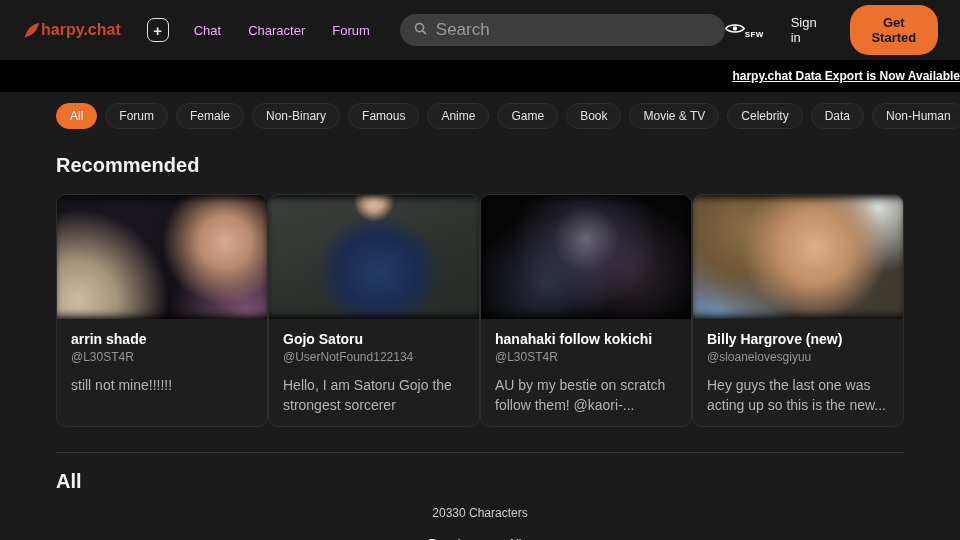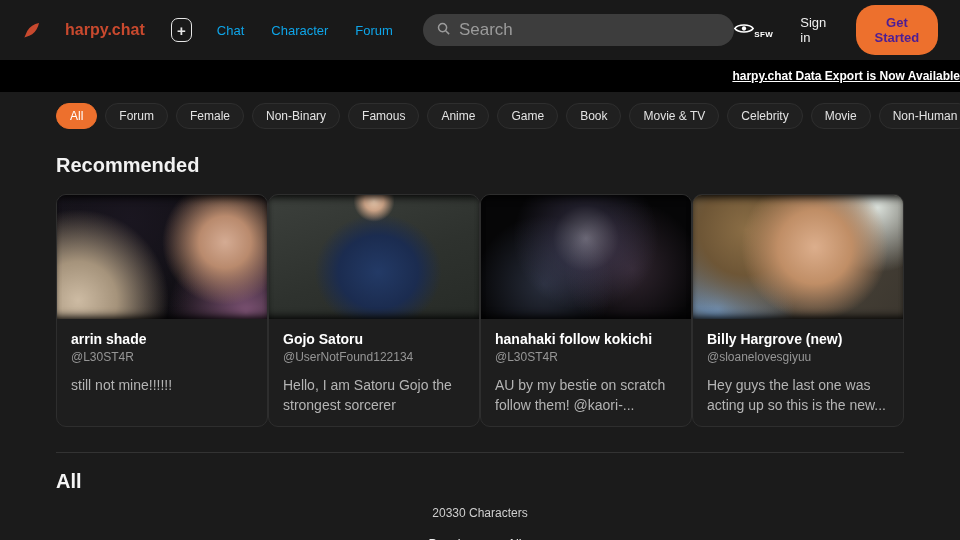--- a/index.html
+++ b/index.html
@@ -10,46 +10,46 @@
     font-family:"Liberation Sans", sans-serif;
     overflow:hidden;
   }
 
   
   .navbar {
     height:60px; background:#191919;
     display:flex; align-items:center;
     padding:0 22px;
   }
-  .logo { display:flex; align-items:center; gap:24px; color:#c8492e; font-weight:bold; font-size:16px; cursor:pointer; }
+  .logo { display:flex; align-items:center; gap:0; color:#c8492e; font-weight:bold; font-size:16px; cursor:pointer; }
   .logo svg { display:block; }
   .nav-plus {
     width:24px; height:24px; margin-left:26px;
     border:1.6px solid #e6e6e6; border-radius:7px;
     display:flex; align-items:center; justify-content:center;
     color:#e6e6e6; font-size:15px; font-weight:bold; line-height:1; cursor:pointer;
   }
   .nav-links { display:flex; gap:27px; margin-left:25px; }
-  .nav-link { font-size:13px; color:#0ea5e9; cursor:pointer; }
+  .nav-link { font-size:13px; color:#f0abfc; cursor:pointer; }
   .search {
     margin-left:30px; width:355px; height:32px;
     background:#3d3d3d; border-radius:16px;
     display:flex; align-items:center; gap:8px; padding:0 13px;
   }
   .search input {
     flex:1; background:transparent; border:none; outline:none;
     color:#ddd; font-size:17px; font-family:"Liberation Sans", sans-serif;
   }
   .search input::placeholder { color:#9b9b9b; }
   .nav-right { margin-left:auto; display:flex; align-items:center; gap:27px; }
   .sfw { display:flex; flex-direction:row; align-items:flex-end; gap:0; cursor:pointer; }
   .sfw-label { font-size:8px; font-weight:bold; letter-spacing:.4px; color:#fff; }
   .signin { font-size:13px; color:#f0f0f0; cursor:pointer; }
   .get-started {
-    background:#ED702D; color:#4c1d95; border:none; cursor:pointer;
+    background:#ED702D; color:#0f172a; border:none; cursor:pointer;
     font-size:13px; font-weight:600; font-family:"Liberation Sans", sans-serif;
     padding:10px 16px; border-radius:19px;
   }
 
   
   .banner { height:32px; background:#000; display:flex; align-items:center; justify-content:flex-end; }
   .banner-link { color:#fff; font-size:12px; font-weight:600; text-decoration:underline; cursor:pointer; }
 
   
   .content { padding:0 56px; }
@@ -165,21 +165,21 @@
     <span class="pill active">All</span>
     <span class="pill">Forum</span>
     <span class="pill">Female</span>
     <span class="pill">Non-Binary</span>
     <span class="pill">Famous</span>
     <span class="pill">Anime</span>
     <span class="pill">Game</span>
     <span class="pill">Book</span>
     <span class="pill">Movie &amp; TV</span>
     <span class="pill">Celebrity</span>
-    <span class="pill">Movie</span>
+    <span class="pill">Data</span>
     <span class="pill">Non-Human</span>
   </div>
 
   <div class="section-title">Recommended</div>
 
   <div class="cards">
 
     <div class="card">
       <div class="card-img img-1"></div>
       <div class="card-body">

